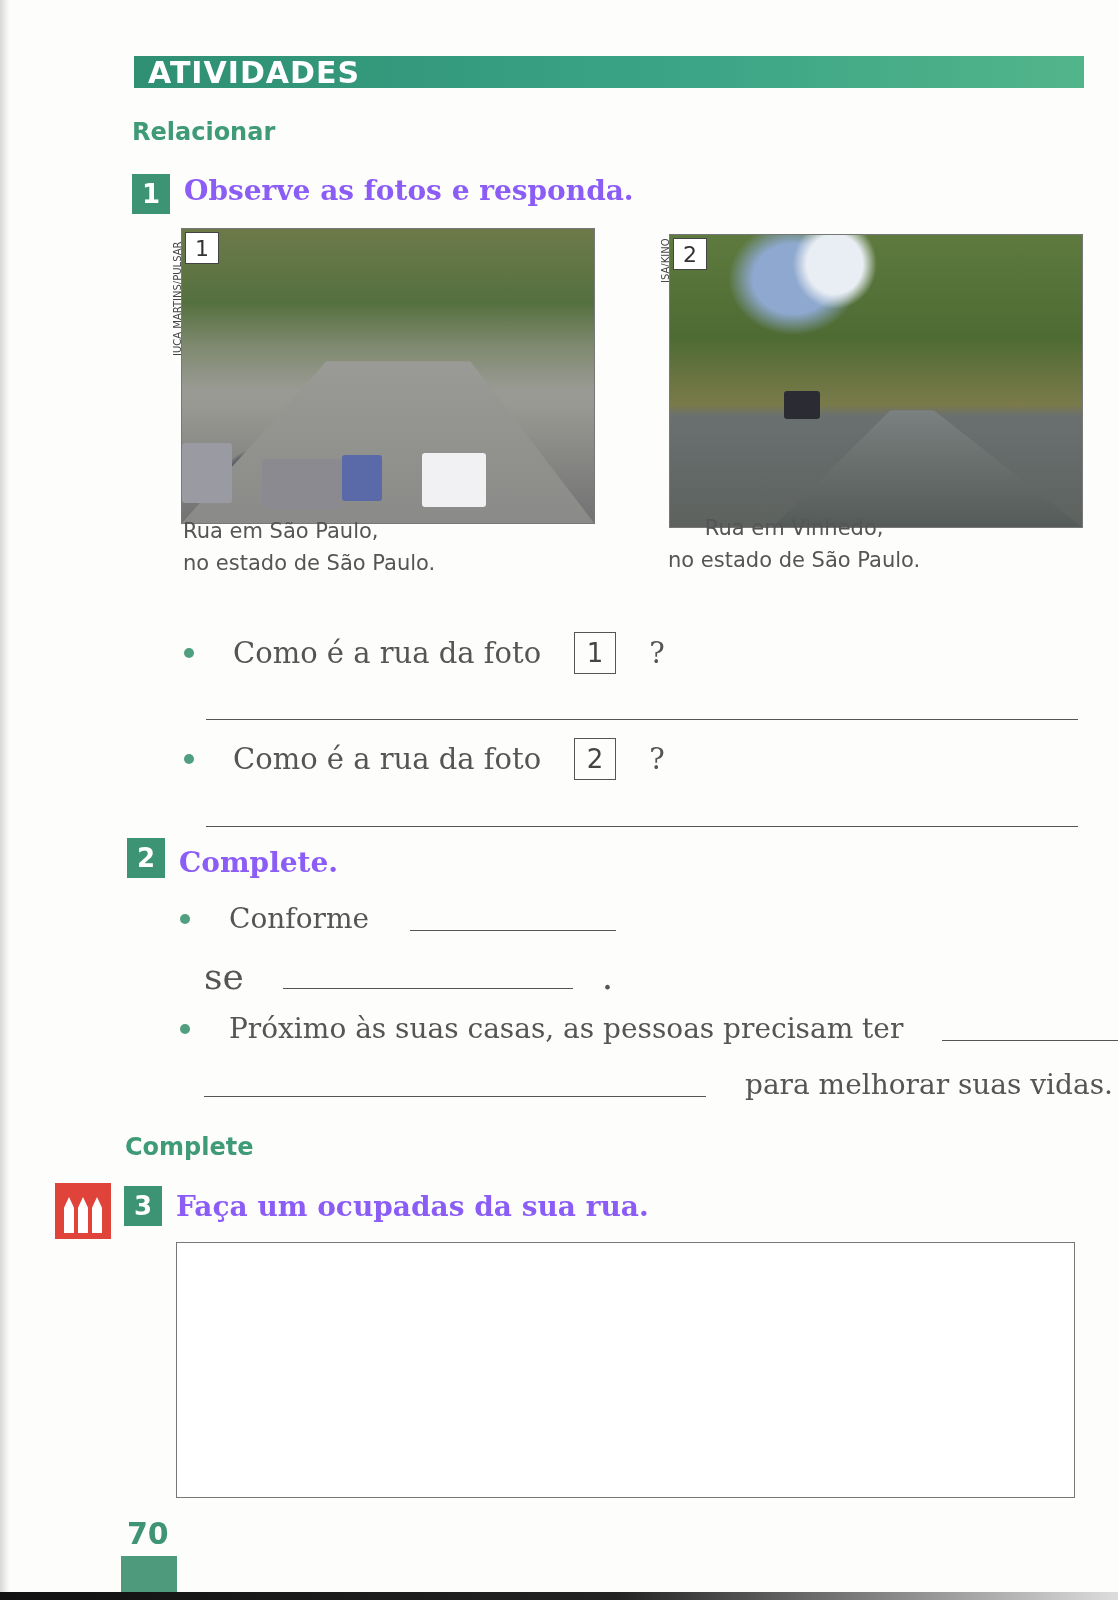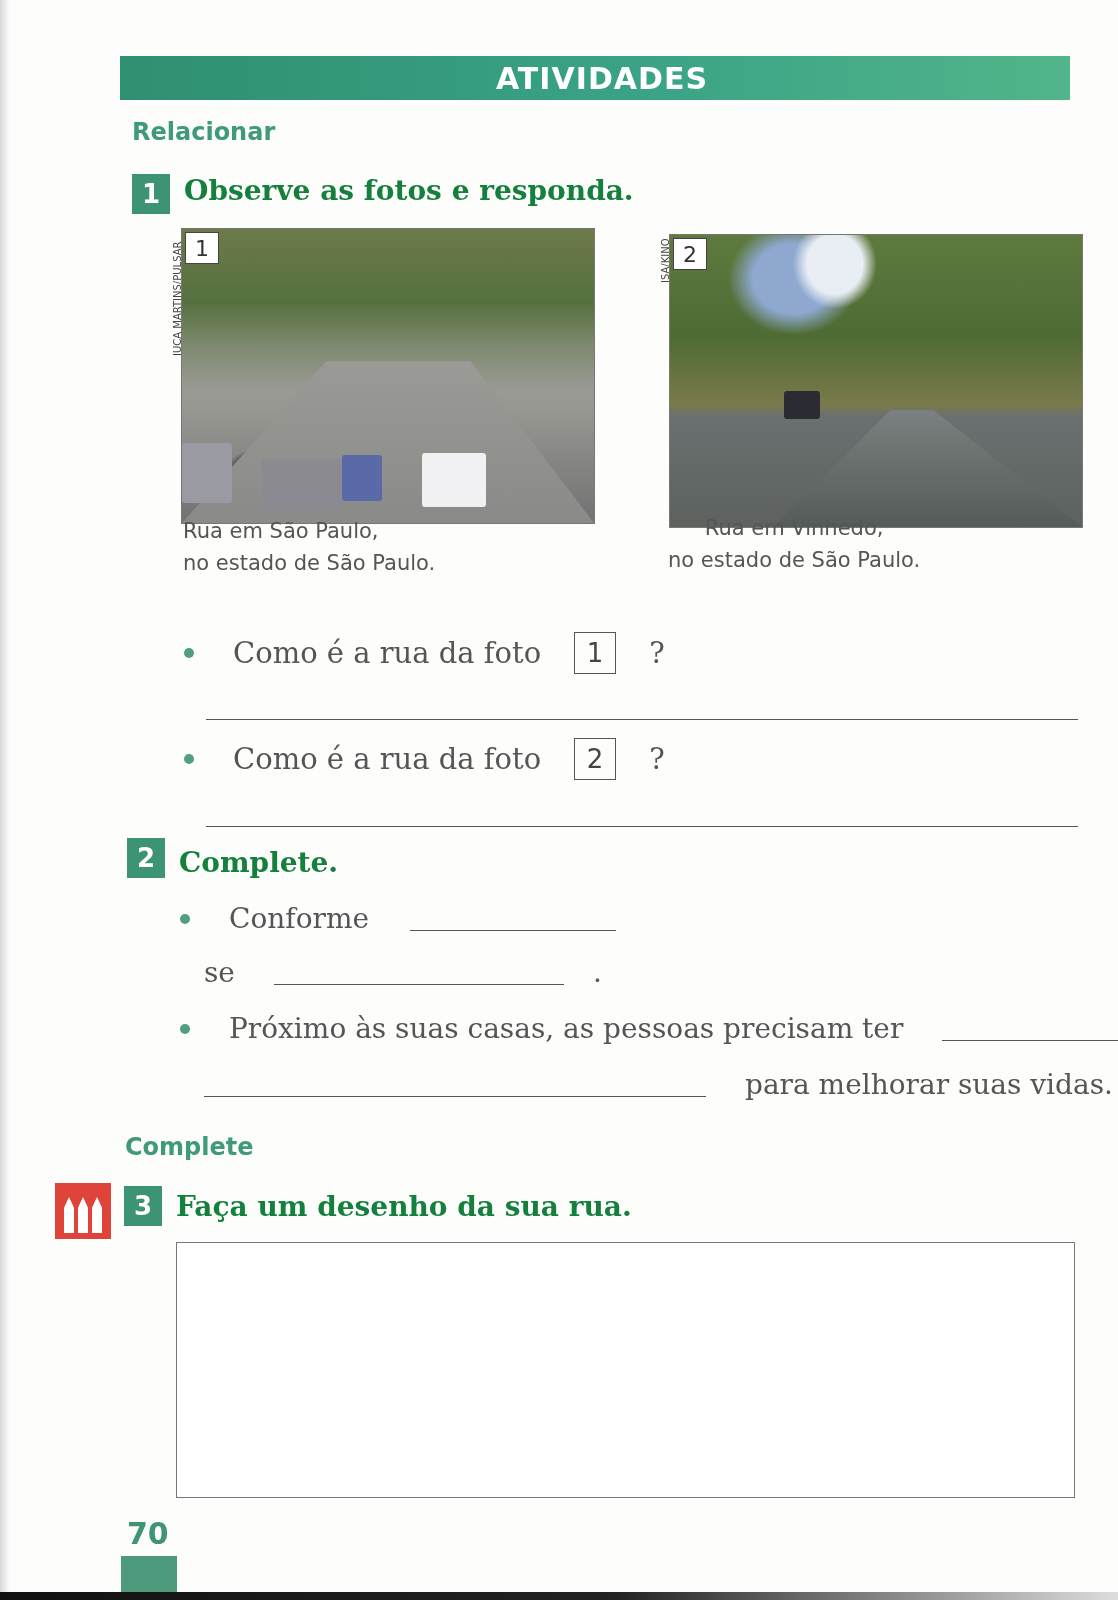--- a/index.html
+++ b/index.html
@@ -11,40 +11,40 @@
   }
   .left-edge {
     position:absolute; left:0; top:0; width:10px; height:1600px;
     background:linear-gradient(90deg,#d8d8d8,#f3f3f3 70%,#fdfdfc);
   }
   .bottom-edge {
     position:absolute; left:0; bottom:0; width:1118px; height:8px;
     background:linear-gradient(90deg,#111 0%,#222 55%,#888 80%,#ddd 100%);
   }
   .header-bar {
-    position:absolute; left:120px; top:56px; width:950px; height:44px;
+    position:absolute; left:134px; top:56px; width:950px; height:32px;
     background:linear-gradient(90deg,#2f8f72,#3aa386 55%,#52b58a);
-    display:flex; align-items:center;justify-content:center;
+    display:flex; align-items:center;
   }
   .header-bar span {
     font-family:"DejaVu Sans", sans-serif; font-weight:bold;
     color:#fff; font-size:30px; letter-spacing:1px; margin-left:14px;
   }
   .section-label {
     position:absolute; font-family:"DejaVu Sans", sans-serif; font-weight:bold;
     color:#3f9a78; font-size:24px;
   }
   .num-badge {
     position:absolute; width:38px; height:40px; background:#3d9474;
     color:#fff; font-family:"DejaVu Sans", sans-serif; font-weight:bold;
     font-size:26px; display:flex; align-items:center; justify-content:center;
   }
   .question-title {
     position:absolute; font-family:"DejaVu Serif", serif; font-weight:bold;
-    color:#15803d; font-size:28px; white-space:nowrap;
+    color:#8b5cf6; font-size:28px; white-space:nowrap;
   }
   .photo {
     position:absolute; border:1px solid #777; overflow:hidden;
   }
   .photo-1 {
     left:181px; top:228px; width:412px; height:294px;
     background:
       linear-gradient(180deg, rgba(0,0,0,0) 0%, rgba(0,0,0,0) 60%, rgba(30,30,40,0.25) 100%),
       radial-gradient(ellipse at 70% 85%, #e8e8ec 0 6%, transparent 7%),
       radial-gradient(ellipse at 20% 85%, #6b6b72 0 8%, transparent 9%),
@@ -181,21 +181,21 @@
 <div class="answer-line" style="left:206px;top:826px;width:872px;"></div>
 
 <div class="num-badge" style="left:127px;top:838px;">2</div>
 <div class="question-title" style="left:179px;top:846px;">Complete.</div>
 
 <div class="bullet-line" style="left:180px;top:902px;font-size:28px;">
   <span class="dot"></span>
   <span>Conforme</span>
   <span class="fill-blank" style="width:206px;margin:0 12px 0 14px;"></span>
 </div>
-<div class="bullet-line" style="left:204px;top:956px;font-size:28px;align-items:center;">
+<div class="bullet-line" style="left:204px;top:956px;font-size:36px;align-items:center;">
   <span>se</span>
   <span class="fill-blank" style="width:290px;margin:0 2px 0 12px;"></span>
   <span>.</span>
 </div>
 
 <div class="bullet-line" style="left:180px;top:1012px;font-size:28px;">
   <span class="dot"></span>
   <span>Próximo às suas casas, as pessoas precisam ter</span>
   <span class="fill-blank" style="width:196px;margin-left:12px;"></span>
 </div>
@@ -205,20 +205,20 @@
 </div>
 
 <div class="section-label" style="left:125px;top:1133px;">Complete</div>
 
 <div class="pencil-icon">
   <div class="pencil"></div>
   <div class="pencil"></div>
   <div class="pencil"></div>
 </div>
 <div class="num-badge" style="left:124px;top:1186px;">3</div>
-<div class="question-title" style="left:176px;top:1190px;">Faça um desenho da sua rua.</div>
+<div class="question-title" style="left:176px;top:1190px;">Faça um ocupadas da sua rua.</div>
 
 <div class="drawing-box"></div>
 
 <div class="page-number">70</div>
 <div class="page-tab"></div>
 
 <div class="bottom-edge"></div>
 
 </body></html>

